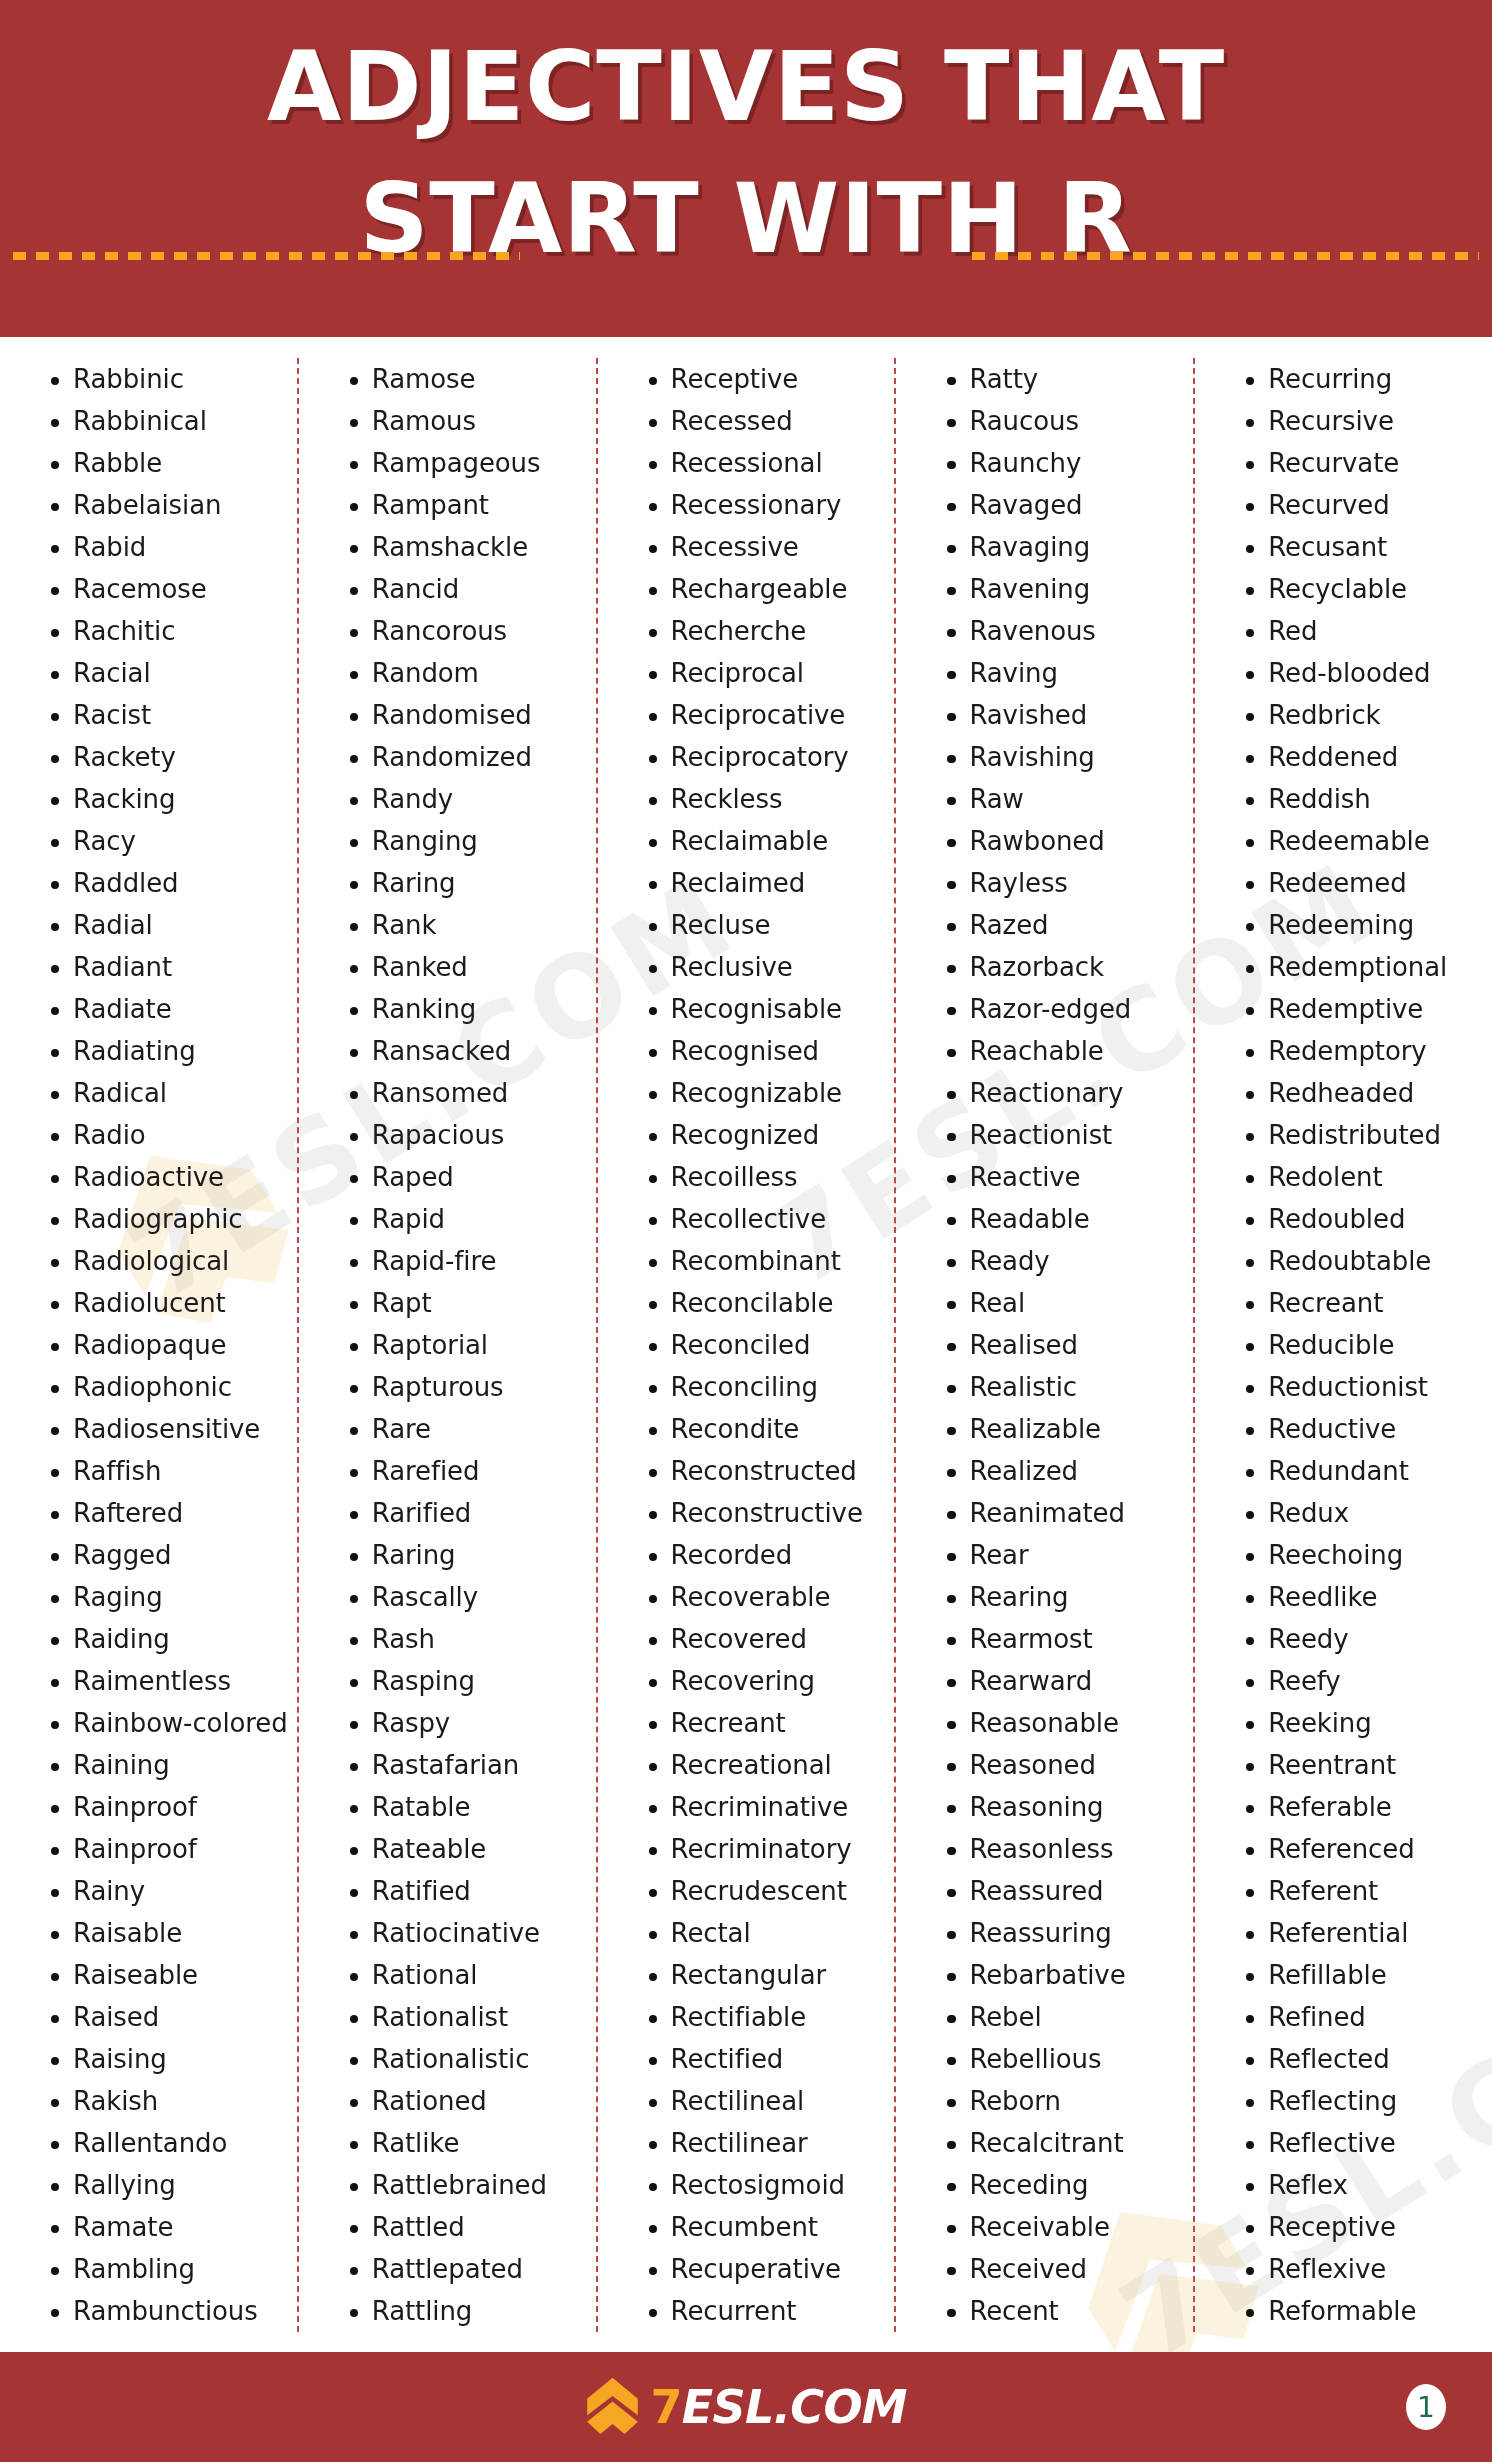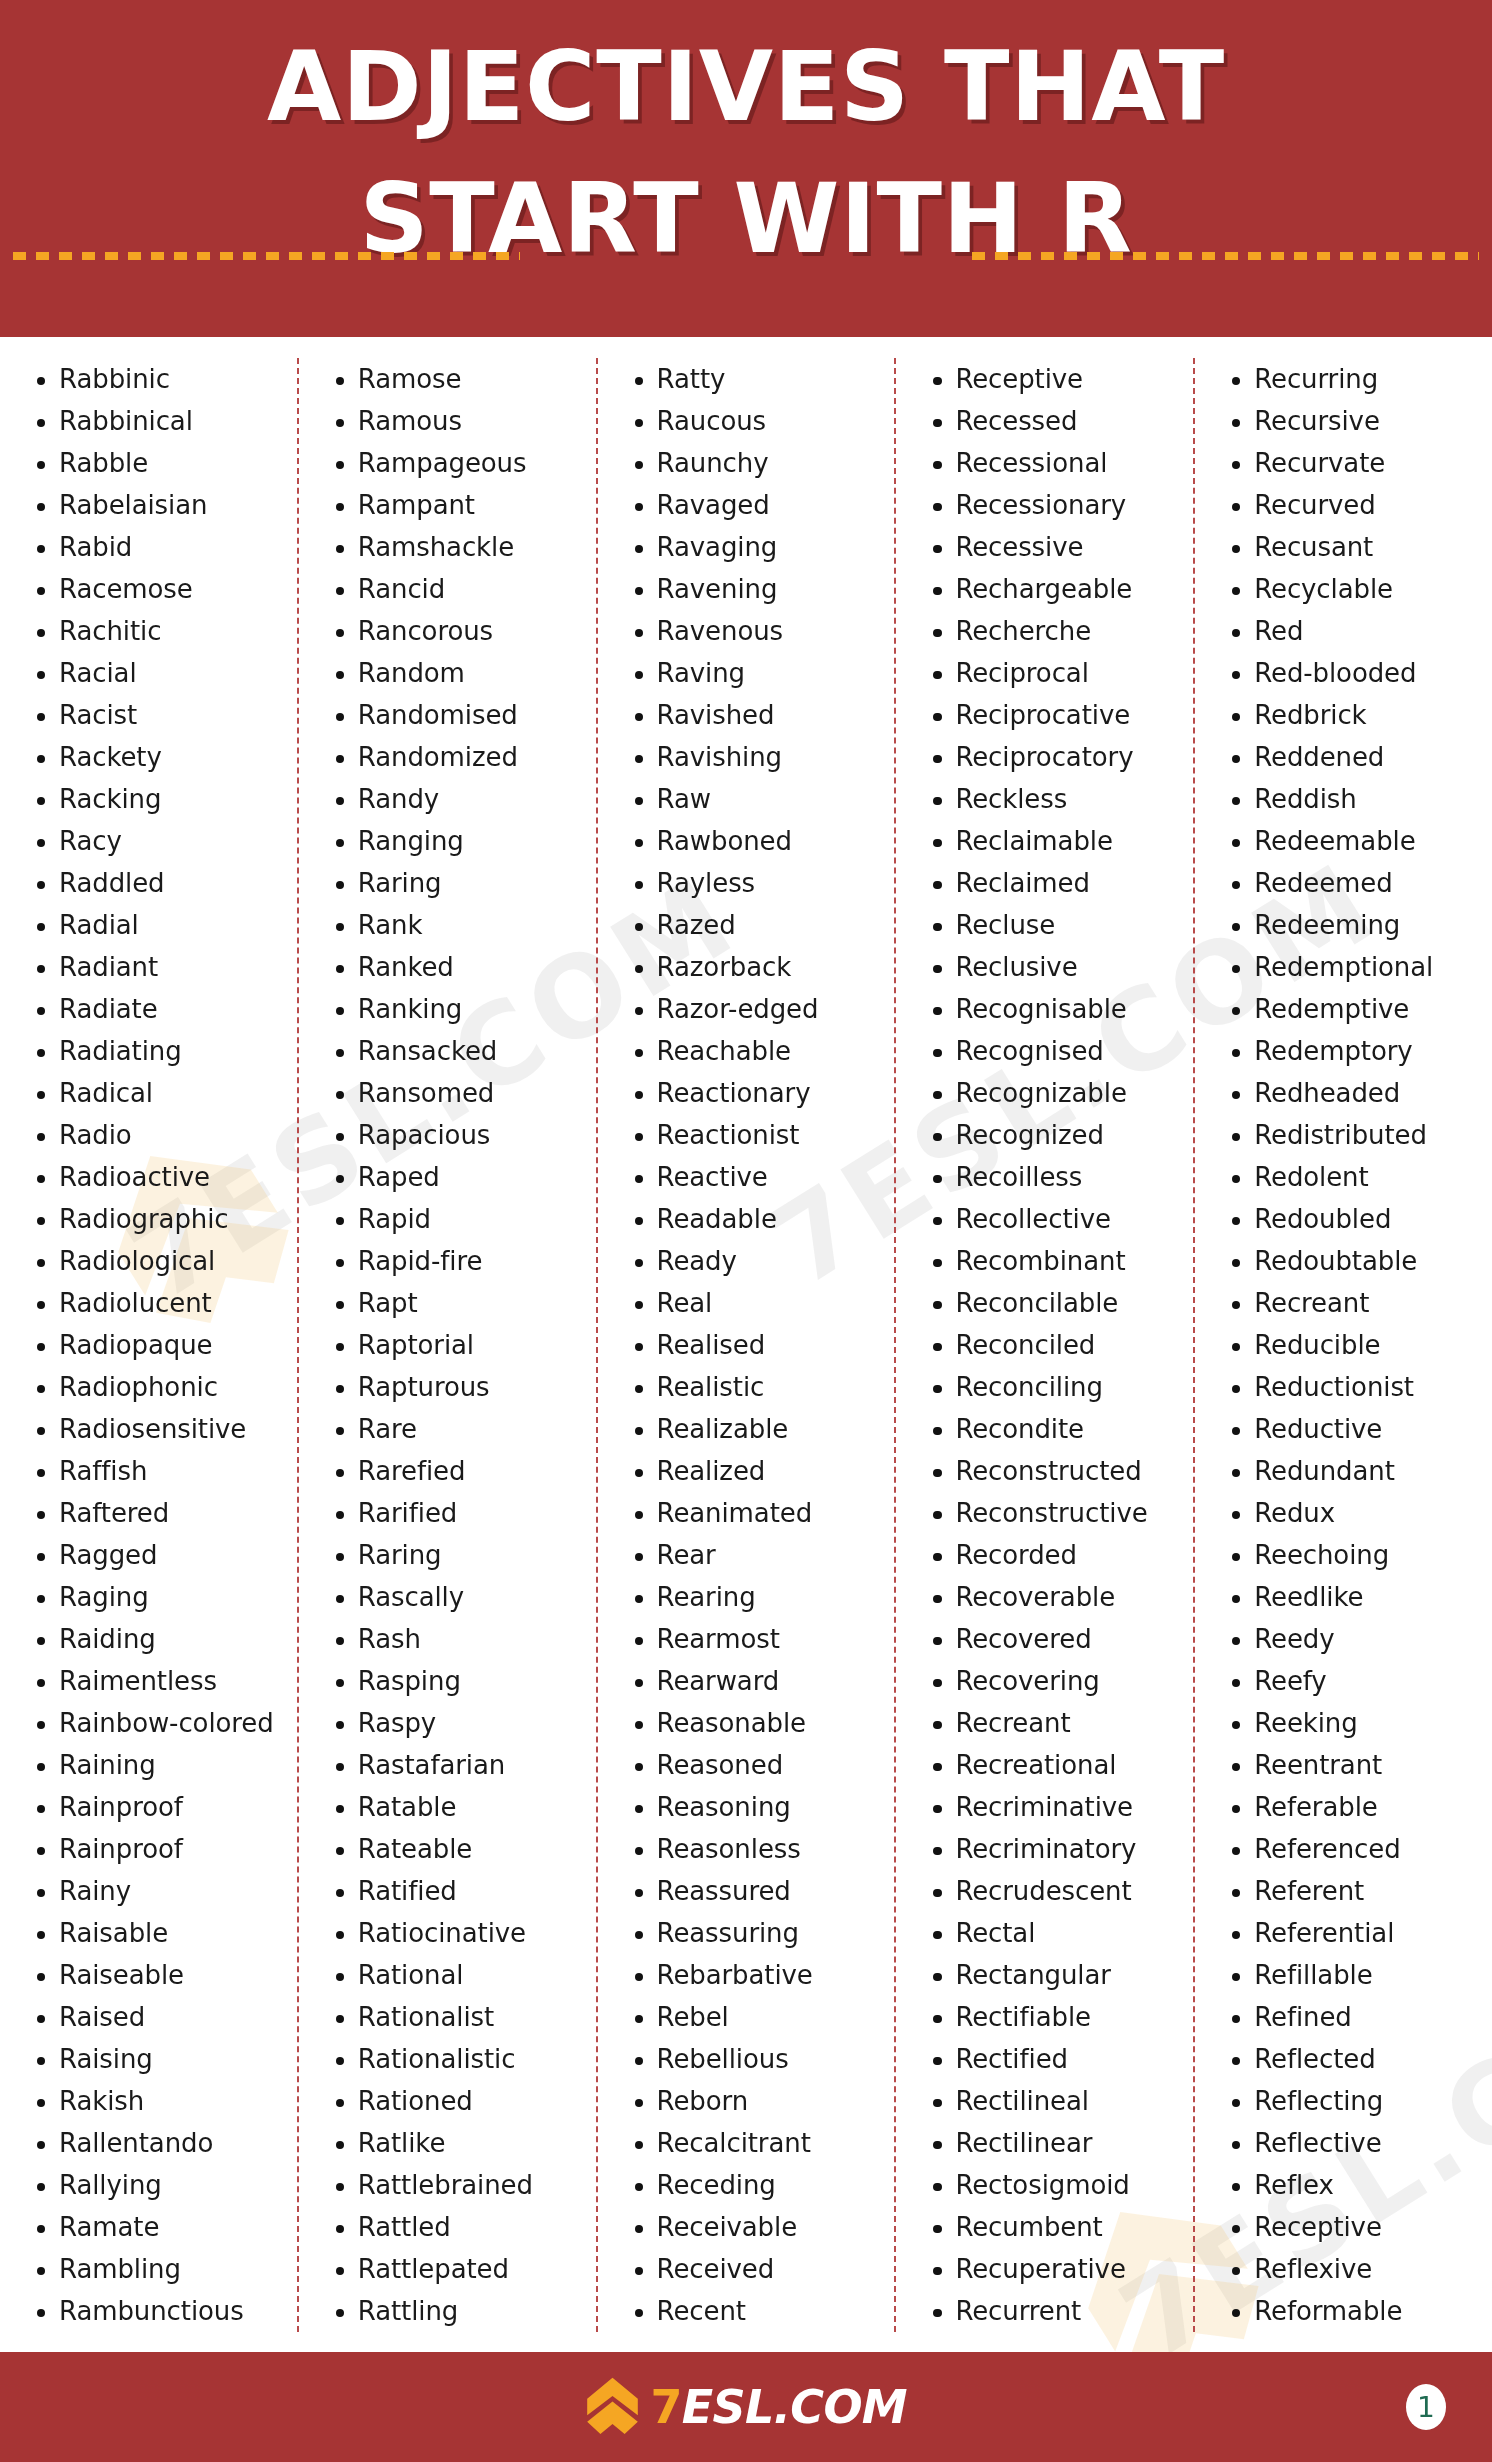--- a/index.html
+++ b/index.html
@@ -59,21 +59,21 @@
     width: 1492px;
     height: 2015px;
     padding: 21px 0 0 0;
     display: flex;
     align-items: flex-start;
     background: #ffffff;
   }
   .col {
     position: relative;
     flex: 1 1 0;
-    padding-left: 25px;
+    padding-left: 39px;
     padding-right: 4.5px;
   }
   .col + .col { border-left: 2.2px dashed #b84a4a; }
 
   .word-list { list-style: none; }
   .word-item {
     position: relative;
     padding-left: 34px;
     height: 42px;
     line-height: 42px;
@@ -287,20 +287,71 @@
           <li class="word-item">Rationed</li>
           <li class="word-item">Ratlike</li>
           <li class="word-item">Rattlebrained</li>
           <li class="word-item">Rattled</li>
           <li class="word-item">Rattlepated</li>
           <li class="word-item">Rattling</li>
         </ul>
     </div>
     <div class="col">
       <ul class="word-list">
+          <li class="word-item">Receptive</li>
+          <li class="word-item">Recessed</li>
+          <li class="word-item">Recessional</li>
+          <li class="word-item">Recessionary</li>
+          <li class="word-item">Recessive</li>
+          <li class="word-item">Rechargeable</li>
+          <li class="word-item">Recherche</li>
+          <li class="word-item">Reciprocal</li>
+          <li class="word-item">Reciprocative</li>
+          <li class="word-item">Reciprocatory</li>
+          <li class="word-item">Reckless</li>
+          <li class="word-item">Reclaimable</li>
+          <li class="word-item">Reclaimed</li>
+          <li class="word-item">Recluse</li>
+          <li class="word-item">Reclusive</li>
+          <li class="word-item">Recognisable</li>
+          <li class="word-item">Recognised</li>
+          <li class="word-item">Recognizable</li>
+          <li class="word-item">Recognized</li>
+          <li class="word-item">Recoilless</li>
+          <li class="word-item">Recollective</li>
+          <li class="word-item">Recombinant</li>
+          <li class="word-item">Reconcilable</li>
+          <li class="word-item">Reconciled</li>
+          <li class="word-item">Reconciling</li>
+          <li class="word-item">Recondite</li>
+          <li class="word-item">Reconstructed</li>
+          <li class="word-item">Reconstructive</li>
+          <li class="word-item">Recorded</li>
+          <li class="word-item">Recoverable</li>
+          <li class="word-item">Recovered</li>
+          <li class="word-item">Recovering</li>
+          <li class="word-item">Recreant</li>
+          <li class="word-item">Recreational</li>
+          <li class="word-item">Recriminative</li>
+          <li class="word-item">Recriminatory</li>
+          <li class="word-item">Recrudescent</li>
+          <li class="word-item">Rectal</li>
+          <li class="word-item">Rectangular</li>
+          <li class="word-item">Rectifiable</li>
+          <li class="word-item">Rectified</li>
+          <li class="word-item">Rectilineal</li>
+          <li class="word-item">Rectilinear</li>
+          <li class="word-item">Rectosigmoid</li>
+          <li class="word-item">Recumbent</li>
+          <li class="word-item">Recuperative</li>
+          <li class="word-item">Recurrent</li>
+        </ul>
+    </div>
+    <div class="col">
+      <ul class="word-list">
           <li class="word-item">Ratty</li>
           <li class="word-item">Raucous</li>
           <li class="word-item">Raunchy</li>
           <li class="word-item">Ravaged</li>
           <li class="word-item">Ravaging</li>
           <li class="word-item">Ravening</li>
           <li class="word-item">Ravenous</li>
           <li class="word-item">Raving</li>
           <li class="word-item">Ravished</li>
           <li class="word-item">Ravishing</li>
@@ -334,71 +385,20 @@
           <li class="word-item">Reassuring</li>
           <li class="word-item">Rebarbative</li>
           <li class="word-item">Rebel</li>
           <li class="word-item">Rebellious</li>
           <li class="word-item">Reborn</li>
           <li class="word-item">Recalcitrant</li>
           <li class="word-item">Receding</li>
           <li class="word-item">Receivable</li>
           <li class="word-item">Received</li>
           <li class="word-item">Recent</li>
-        </ul>
-    </div>
-    <div class="col">
-      <ul class="word-list">
-          <li class="word-item">Receptive</li>
-          <li class="word-item">Recessed</li>
-          <li class="word-item">Recessional</li>
-          <li class="word-item">Recessionary</li>
-          <li class="word-item">Recessive</li>
-          <li class="word-item">Rechargeable</li>
-          <li class="word-item">Recherche</li>
-          <li class="word-item">Reciprocal</li>
-          <li class="word-item">Reciprocative</li>
-          <li class="word-item">Reciprocatory</li>
-          <li class="word-item">Reckless</li>
-          <li class="word-item">Reclaimable</li>
-          <li class="word-item">Reclaimed</li>
-          <li class="word-item">Recluse</li>
-          <li class="word-item">Reclusive</li>
-          <li class="word-item">Recognisable</li>
-          <li class="word-item">Recognised</li>
-          <li class="word-item">Recognizable</li>
-          <li class="word-item">Recognized</li>
-          <li class="word-item">Recoilless</li>
-          <li class="word-item">Recollective</li>
-          <li class="word-item">Recombinant</li>
-          <li class="word-item">Reconcilable</li>
-          <li class="word-item">Reconciled</li>
-          <li class="word-item">Reconciling</li>
-          <li class="word-item">Recondite</li>
-          <li class="word-item">Reconstructed</li>
-          <li class="word-item">Reconstructive</li>
-          <li class="word-item">Recorded</li>
-          <li class="word-item">Recoverable</li>
-          <li class="word-item">Recovered</li>
-          <li class="word-item">Recovering</li>
-          <li class="word-item">Recreant</li>
-          <li class="word-item">Recreational</li>
-          <li class="word-item">Recriminative</li>
-          <li class="word-item">Recriminatory</li>
-          <li class="word-item">Recrudescent</li>
-          <li class="word-item">Rectal</li>
-          <li class="word-item">Rectangular</li>
-          <li class="word-item">Rectifiable</li>
-          <li class="word-item">Rectified</li>
-          <li class="word-item">Rectilineal</li>
-          <li class="word-item">Rectilinear</li>
-          <li class="word-item">Rectosigmoid</li>
-          <li class="word-item">Recumbent</li>
-          <li class="word-item">Recuperative</li>
-          <li class="word-item">Recurrent</li>
         </ul>
     </div>
     <div class="col">
       <ul class="word-list">
           <li class="word-item">Recurring</li>
           <li class="word-item">Recursive</li>
           <li class="word-item">Recurvate</li>
           <li class="word-item">Recurved</li>
           <li class="word-item">Recusant</li>
           <li class="word-item">Recyclable</li>

